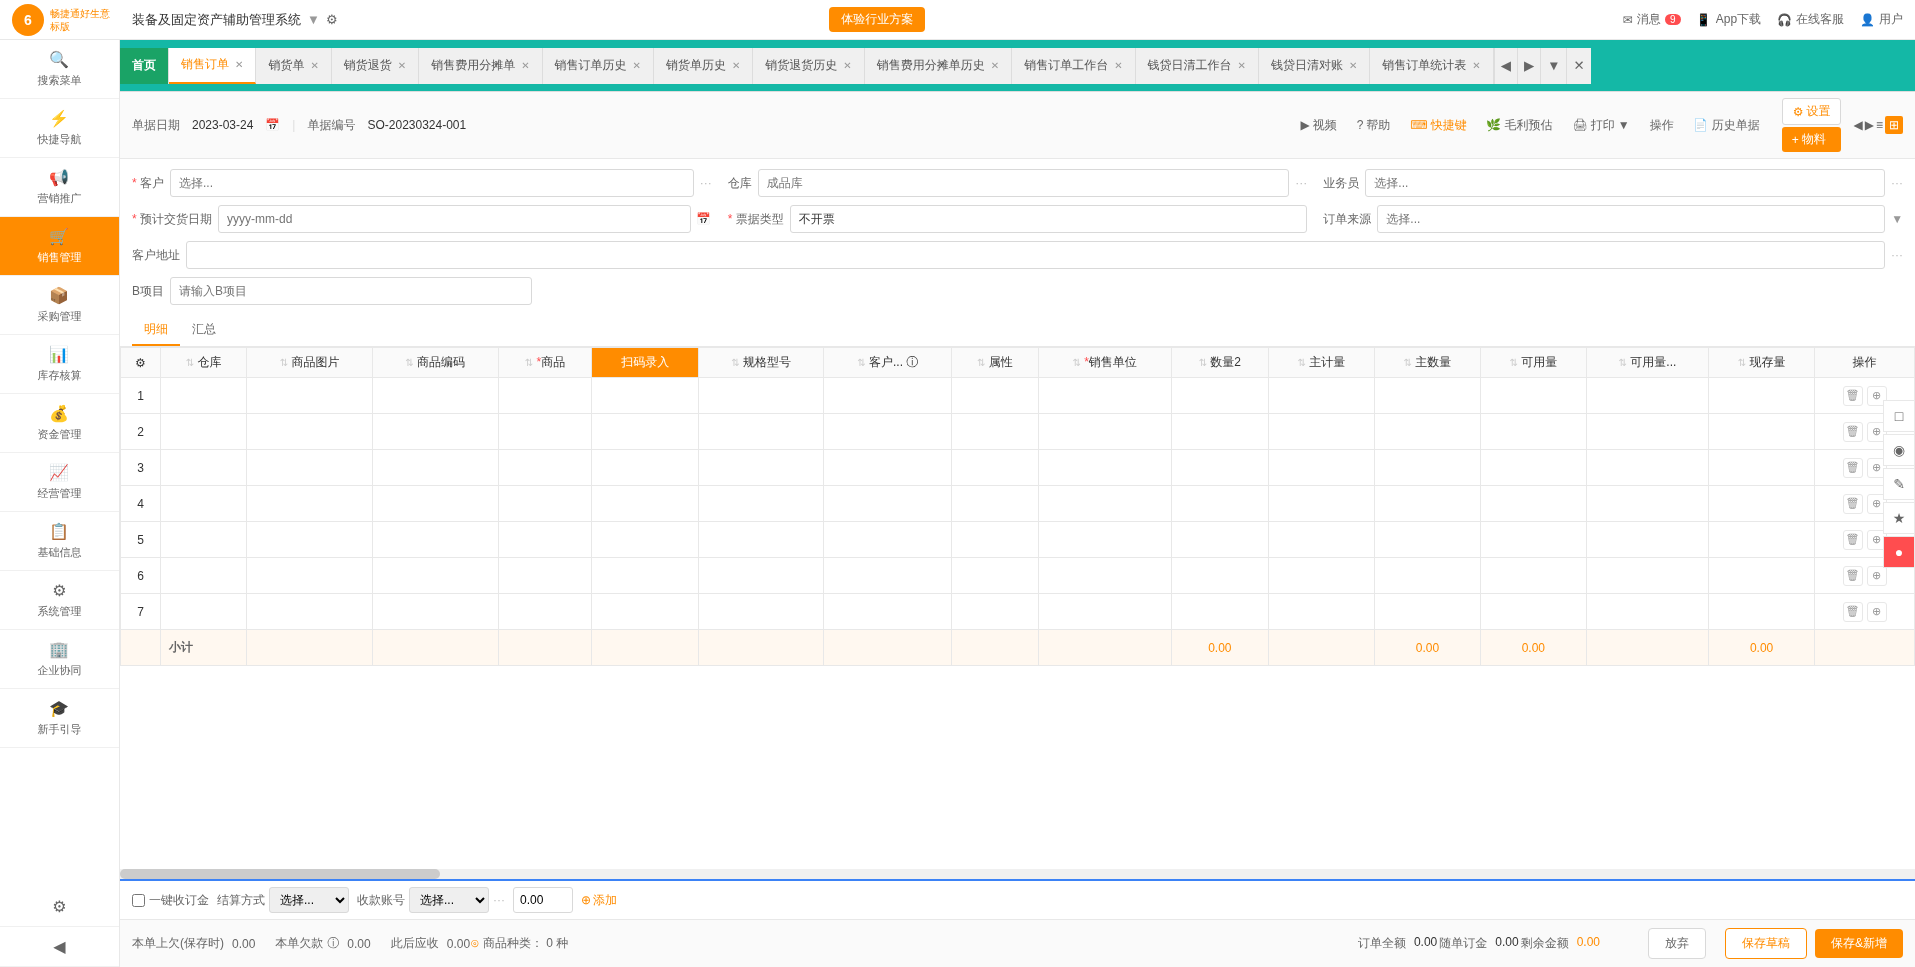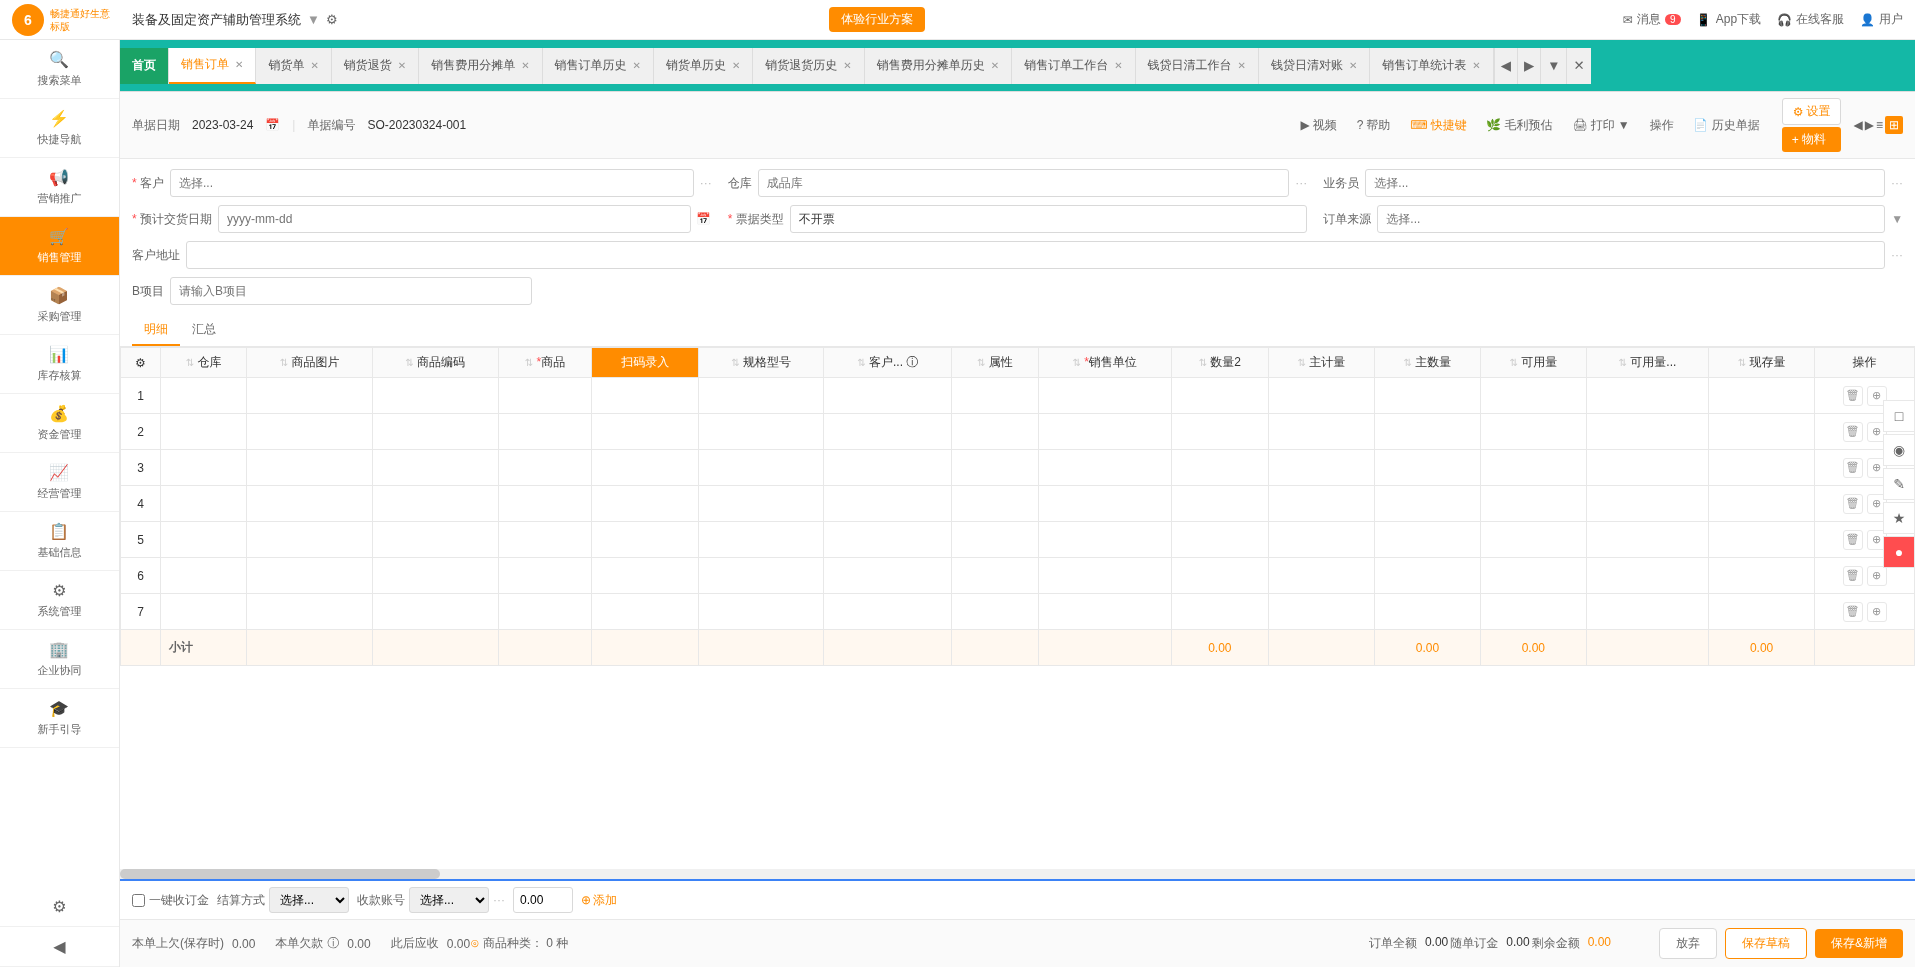--- a/index.html
+++ b/index.html
@@ -436,20 +436,21 @@
       font-size: 12px;
     }
     .btn-save-draft {
       background: #fff;
       border: 1px solid #ff8c00;
       color: #ff8c00;
       padding: 6px 16px;
       border-radius: 4px;
       cursor: pointer;
       font-size: 12px;
+      margin-left: 11px;
     }
     .btn-save-new {
       background: #ff8c00;
       border: none;
       color: #fff;
       padding: 6px 16px;
       border-radius: 4px;
       cursor: pointer;
       font-size: 12px;
     }

